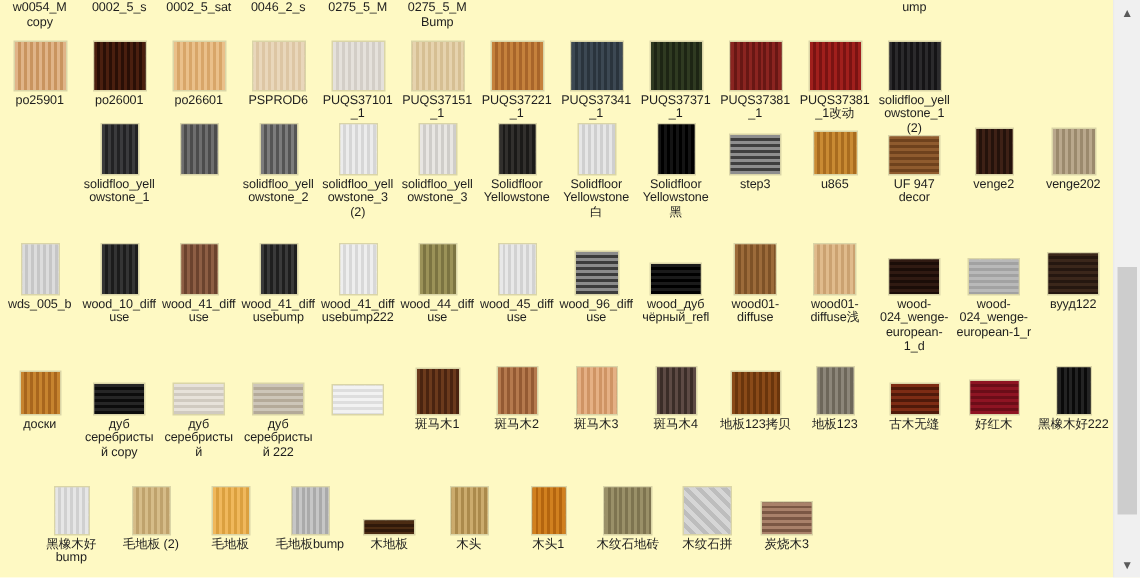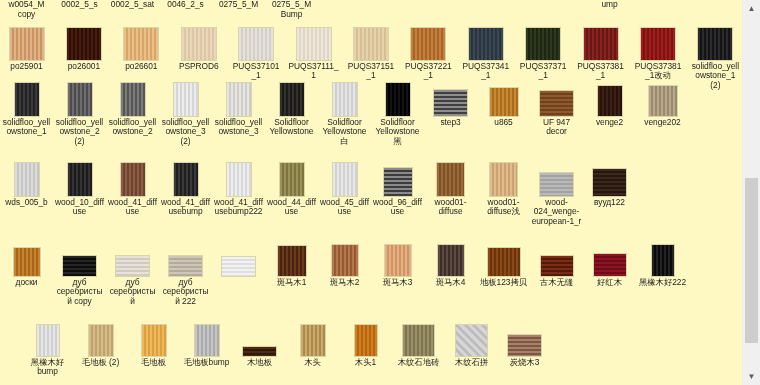--- a/index.html
+++ b/index.html
@@ -54,22 +54,22 @@
     word-break:break-word;
     color:#1e1e1e;
     letter-spacing:-0.05px;
   }
 
   
   .row-clipped{height:22px;overflow:hidden;}
   .row-clipped .cell-label{margin-top:0;}
 
   
-  .row-r1{height:56px;justify-content:space-between;}
-  .row-r2{height:80px;}
+  .row-r1{height:56px;}
+  .row-r2{height:80px;justify-content:flex-end;}
   .row-r3{height:80px;}
   .row-r4{height:80px;}
   .row-r5{height:60px;margin-left:21px;}
 
   
   .scrollbar{
     position:absolute;right:0;top:0;width:18px;height:385px;
     background:#f0f0f0;border-left:1px solid #ebebeb;
     box-sizing:border-box;
   }
@@ -164,26 +164,20 @@
           <div class="cell-label">PSPROD6</div>
         </div>
         <div class="cell">
           <div class="thumb-box">
             <div class="thumb" style="width: 34px; height: 32px; background-image: repeating-linear-gradient(90deg, rgb(229, 225, 219) 0px, rgb(229, 225, 219) 2px, rgb(211, 206, 199) 2px, rgb(211, 206, 199) 4px), repeating-linear-gradient(rgba(255, 255, 255, 0.1) 0px, rgba(255, 255, 255, 0.1) 1px, rgba(0, 0, 0, 0.05) 1px, rgba(0, 0, 0, 0.05) 9px); background-color: rgb(229, 225, 219);"></div>
           </div>
           <div class="cell-label">PUQS37101_1</div>
         </div>
         <div class="cell">
           <div class="thumb-box">
-            <div class="thumb" style="width: 34px; height: 32px; background-image: repeating-linear-gradient(90deg, rgb(238, 230, 218) 0px, rgb(238, 230, 218) 2px, rgb(224, 214, 198) 2px, rgb(224, 214, 198) 4px), repeating-linear-gradient(rgba(255, 255, 255, 0.1) 0px, rgba(255, 255, 255, 0.1) 1px, rgba(0, 0, 0, 0.05) 1px, rgba(0, 0, 0, 0.05) 9px); background-color: rgb(238, 230, 218);"></div>
-          </div>
-          <div class="cell-label">PUQS37111_1</div>
-        </div>
-        <div class="cell">
-          <div class="thumb-box">
             <div class="thumb" style="width: 34px; height: 32px; background-image: repeating-linear-gradient(90deg, rgb(230, 211, 174) 0px, rgb(230, 211, 174) 2px, rgb(214, 191, 147) 2px, rgb(214, 191, 147) 4px), repeating-linear-gradient(rgba(255, 255, 255, 0.1) 0px, rgba(255, 255, 255, 0.1) 1px, rgba(0, 0, 0, 0.05) 1px, rgba(0, 0, 0, 0.05) 9px); background-color: rgb(230, 211, 174);"></div>
           </div>
           <div class="cell-label">PUQS37151_1</div>
         </div>
         <div class="cell">
           <div class="thumb-box">
             <div class="thumb" style="width: 34px; height: 32px; background-image: repeating-linear-gradient(90deg, rgb(197, 129, 60) 0px, rgb(197, 129, 60) 2px, rgb(168, 101, 42) 2px, rgb(168, 101, 42) 4px), repeating-linear-gradient(rgba(255, 255, 255, 0.1) 0px, rgba(255, 255, 255, 0.1) 1px, rgba(0, 0, 0, 0.05) 1px, rgba(0, 0, 0, 0.05) 9px); background-color: rgb(197, 129, 60);"></div>
           </div>
           <div class="cell-label">PUQS37221_1</div>
         </div>
@@ -222,21 +216,20 @@
         <div class="cell">
           <div class="thumb-box">
             <div class="thumb" style="width: 24px; height: 33px; background-image: repeating-linear-gradient(90deg, rgb(59, 59, 61) 0px, rgb(59, 59, 61) 2px, rgb(34, 34, 36) 2px, rgb(34, 34, 36) 4px), repeating-linear-gradient(rgba(255, 255, 255, 0.1) 0px, rgba(255, 255, 255, 0.1) 1px, rgba(0, 0, 0, 0.05) 1px, rgba(0, 0, 0, 0.05) 9px); background-color: rgb(59, 59, 61);"></div>
           </div>
           <div class="cell-label">solidfloo_yellowstone_1</div>
         </div>
         <div class="cell">
           <div class="thumb-box">
             <div class="thumb" style="width: 24px; height: 33px; background-image: repeating-linear-gradient(90deg, rgb(110, 110, 110) 0px, rgb(110, 110, 110) 2px, rgb(76, 76, 76) 2px, rgb(76, 76, 76) 4px), repeating-linear-gradient(rgba(255, 255, 255, 0.1) 0px, rgba(255, 255, 255, 0.1) 1px, rgba(0, 0, 0, 0.05) 1px, rgba(0, 0, 0, 0.05) 9px); background-color: rgb(110, 110, 110);"></div>
           </div>
-          <div class="cell-label">solidfloo_yellowstone_2 (2)</div>
         </div>
         <div class="cell">
           <div class="thumb-box">
             <div class="thumb" style="width: 24px; height: 33px; background-image: repeating-linear-gradient(90deg, rgb(124, 124, 124) 0px, rgb(124, 124, 124) 2px, rgb(85, 85, 85) 2px, rgb(85, 85, 85) 4px), repeating-linear-gradient(rgba(255, 255, 255, 0.1) 0px, rgba(255, 255, 255, 0.1) 1px, rgba(0, 0, 0, 0.05) 1px, rgba(0, 0, 0, 0.05) 9px); background-color: rgb(124, 124, 124);"></div>
           </div>
           <div class="cell-label">solidfloo_yellowstone_2</div>
         </div>
         <div class="cell">
           <div class="thumb-box">
             <div class="thumb" style="width: 24px; height: 33px; background-image: repeating-linear-gradient(90deg, rgb(236, 236, 236) 0px, rgb(236, 236, 236) 2px, rgb(214, 214, 214) 2px, rgb(214, 214, 214) 4px), repeating-linear-gradient(rgba(255, 255, 255, 0.1) 0px, rgba(255, 255, 255, 0.1) 1px, rgba(0, 0, 0, 0.05) 1px, rgba(0, 0, 0, 0.05) 9px); background-color: rgb(236, 236, 236);"></div>
@@ -342,29 +335,41 @@
           <div class="cell-label">wood_45_diffuse</div>
         </div>
         <div class="cell">
           <div class="thumb-box">
             <div class="thumb" style="width: 28px; height: 28px; background-image: repeating-linear-gradient(rgb(139, 139, 139) 0px, rgb(139, 139, 139) 2px, rgb(60, 60, 60) 2px, rgb(60, 60, 60) 4px), repeating-linear-gradient(90deg, rgba(255, 255, 255, 0.12) 0px, rgba(255, 255, 255, 0.12) 1px, rgba(0, 0, 0, 0.06) 1px, rgba(0, 0, 0, 0.06) 7px); background-color: rgb(139, 139, 139);"></div>
           </div>
           <div class="cell-label">wood_96_diffuse</div>
         </div>
         <div class="cell">
           <div class="thumb-box">
+            <div class="thumb" style="width: 33px; height: 20px; background-image: repeating-linear-gradient(rgb(26, 26, 26) 0px, rgb(26, 26, 26) 2px, rgb(0, 0, 0) 2px, rgb(0, 0, 0) 4px), repeating-linear-gradient(90deg, rgba(255, 255, 255, 0.12) 0px, rgba(255, 255, 255, 0.12) 1px, rgba(0, 0, 0, 0.06) 1px, rgba(0, 0, 0, 0.06) 7px); background-color: rgb(26, 26, 26);"></div>
+          </div>
+          <div class="cell-label">wood_дуб чёрный_refl</div>
+        </div>
+        <div class="cell">
+          <div class="thumb-box">
             <div class="thumb" style="width: 27px; height: 33px; background-image: repeating-linear-gradient(90deg, rgb(156, 107, 58) 0px, rgb(156, 107, 58) 2px, rgb(126, 82, 39) 2px, rgb(126, 82, 39) 4px), repeating-linear-gradient(rgba(255, 255, 255, 0.1) 0px, rgba(255, 255, 255, 0.1) 1px, rgba(0, 0, 0, 0.05) 1px, rgba(0, 0, 0, 0.05) 9px); background-color: rgb(156, 107, 58);"></div>
           </div>
           <div class="cell-label">wood01-diffuse</div>
         </div>
         <div class="cell">
           <div class="thumb-box">
             <div class="thumb" style="width: 27px; height: 33px; background-image: repeating-linear-gradient(90deg, rgb(224, 187, 140) 0px, rgb(224, 187, 140) 2px, rgb(203, 162, 113) 2px, rgb(203, 162, 113) 4px), repeating-linear-gradient(rgba(255, 255, 255, 0.1) 0px, rgba(255, 255, 255, 0.1) 1px, rgba(0, 0, 0, 0.05) 1px, rgba(0, 0, 0, 0.05) 9px); background-color: rgb(224, 187, 140);"></div>
           </div>
           <div class="cell-label">wood01-diffuse浅</div>
+        </div>
+        <div class="cell">
+          <div class="thumb-box">
+            <div class="thumb" style="width: 33px; height: 23px; background-image: repeating-linear-gradient(rgb(48, 26, 18) 0px, rgb(48, 26, 18) 2px, rgb(27, 13, 8) 2px, rgb(27, 13, 8) 4px), repeating-linear-gradient(90deg, rgba(255, 255, 255, 0.12) 0px, rgba(255, 255, 255, 0.12) 1px, rgba(0, 0, 0, 0.06) 1px, rgba(0, 0, 0, 0.06) 7px); background-color: rgb(48, 26, 18);"></div>
+          </div>
+          <div class="cell-label">wood-024_wenge-european-1_d</div>
         </div>
         <div class="cell">
           <div class="thumb-box">
             <div class="thumb" style="width: 33px; height: 23px; background-image: repeating-linear-gradient(rgb(185, 185, 185) 0px, rgb(185, 185, 185) 2px, rgb(162, 162, 162) 2px, rgb(162, 162, 162) 4px), repeating-linear-gradient(90deg, rgba(255, 255, 255, 0.12) 0px, rgba(255, 255, 255, 0.12) 1px, rgba(0, 0, 0, 0.06) 1px, rgba(0, 0, 0, 0.06) 7px); background-color: rgb(185, 185, 185);"></div>
           </div>
           <div class="cell-label">wood-024_wenge-european-1_r</div>
         </div>
         <div class="cell">
           <div class="thumb-box">
             <div class="thumb" style="width: 33px; height: 27px; background-image: repeating-linear-gradient(rgb(59, 39, 27) 0px, rgb(59, 39, 27) 2px, rgb(37, 23, 16) 2px, rgb(37, 23, 16) 4px), repeating-linear-gradient(90deg, rgba(255, 255, 255, 0.12) 0px, rgba(255, 255, 255, 0.12) 1px, rgba(0, 0, 0, 0.06) 1px, rgba(0, 0, 0, 0.06) 7px); background-color: rgb(59, 39, 27);"></div>
@@ -424,20 +429,26 @@
           <div class="thumb-box">
             <div class="thumb" style="width: 26px; height: 31px; background-image: repeating-linear-gradient(90deg, rgb(93, 74, 68) 0px, rgb(93, 74, 68) 2px, rgb(59, 45, 40) 2px, rgb(59, 45, 40) 4px), repeating-linear-gradient(rgba(255, 255, 255, 0.1) 0px, rgba(255, 255, 255, 0.1) 1px, rgba(0, 0, 0, 0.05) 1px, rgba(0, 0, 0, 0.05) 9px); background-color: rgb(93, 74, 68);"></div>
           </div>
           <div class="cell-label">斑马木4</div>
         </div>
         <div class="cell">
           <div class="thumb-box">
             <div class="thumb" style="width: 32px; height: 28px; background-image: repeating-linear-gradient(90deg, rgb(138, 74, 24) 0px, rgb(138, 74, 24) 2px, rgb(106, 53, 12) 2px, rgb(106, 53, 12) 4px), repeating-linear-gradient(rgba(255, 255, 255, 0.1) 0px, rgba(255, 255, 255, 0.1) 1px, rgba(0, 0, 0, 0.05) 1px, rgba(0, 0, 0, 0.05) 9px); background-color: rgb(138, 74, 24);"></div>
           </div>
           <div class="cell-label">地板123拷贝</div>
+        </div>
+        <div class="cell">
+          <div class="thumb-box">
+            <div class="thumb" style="width: 24px; height: 31px; background-image: repeating-linear-gradient(90deg, rgb(140, 134, 121) 0px, rgb(140, 134, 121) 2px, rgb(109, 103, 90) 2px, rgb(109, 103, 90) 4px), repeating-linear-gradient(rgba(255, 255, 255, 0.1) 0px, rgba(255, 255, 255, 0.1) 1px, rgba(0, 0, 0, 0.05) 1px, rgba(0, 0, 0, 0.05) 9px); background-color: rgb(140, 134, 121);"></div>
+          </div>
+          <div class="cell-label">地板123</div>
         </div>
         <div class="cell">
           <div class="thumb-box">
             <div class="thumb" style="width: 32px; height: 20px; background-image: repeating-linear-gradient(rgb(125, 44, 20) 0px, rgb(125, 44, 20) 2px, rgb(79, 26, 10) 2px, rgb(79, 26, 10) 4px), repeating-linear-gradient(90deg, rgba(255, 255, 255, 0.12) 0px, rgba(255, 255, 255, 0.12) 1px, rgba(0, 0, 0, 0.06) 1px, rgba(0, 0, 0, 0.06) 7px); background-color: rgb(125, 44, 20);"></div>
           </div>
           <div class="cell-label">古木无缝</div>
         </div>
         <div class="cell">
           <div class="thumb-box">
             <div class="thumb" style="width: 32px; height: 22px; background-image: repeating-linear-gradient(rgb(142, 20, 35) 0px, rgb(142, 20, 35) 2px, rgb(107, 13, 24) 2px, rgb(107, 13, 24) 4px), repeating-linear-gradient(90deg, rgba(255, 255, 255, 0.12) 0px, rgba(255, 255, 255, 0.12) 1px, rgba(0, 0, 0, 0.06) 1px, rgba(0, 0, 0, 0.06) 7px); background-color: rgb(142, 20, 35);"></div>

